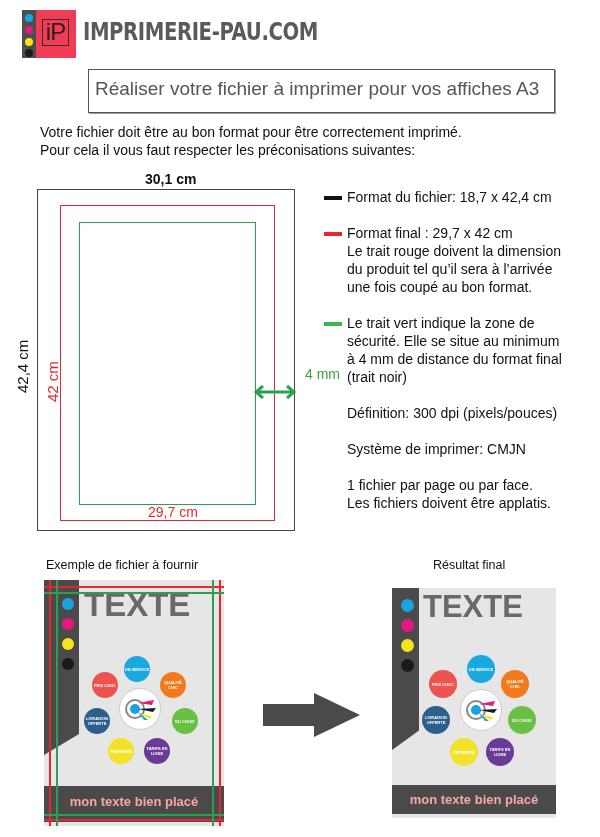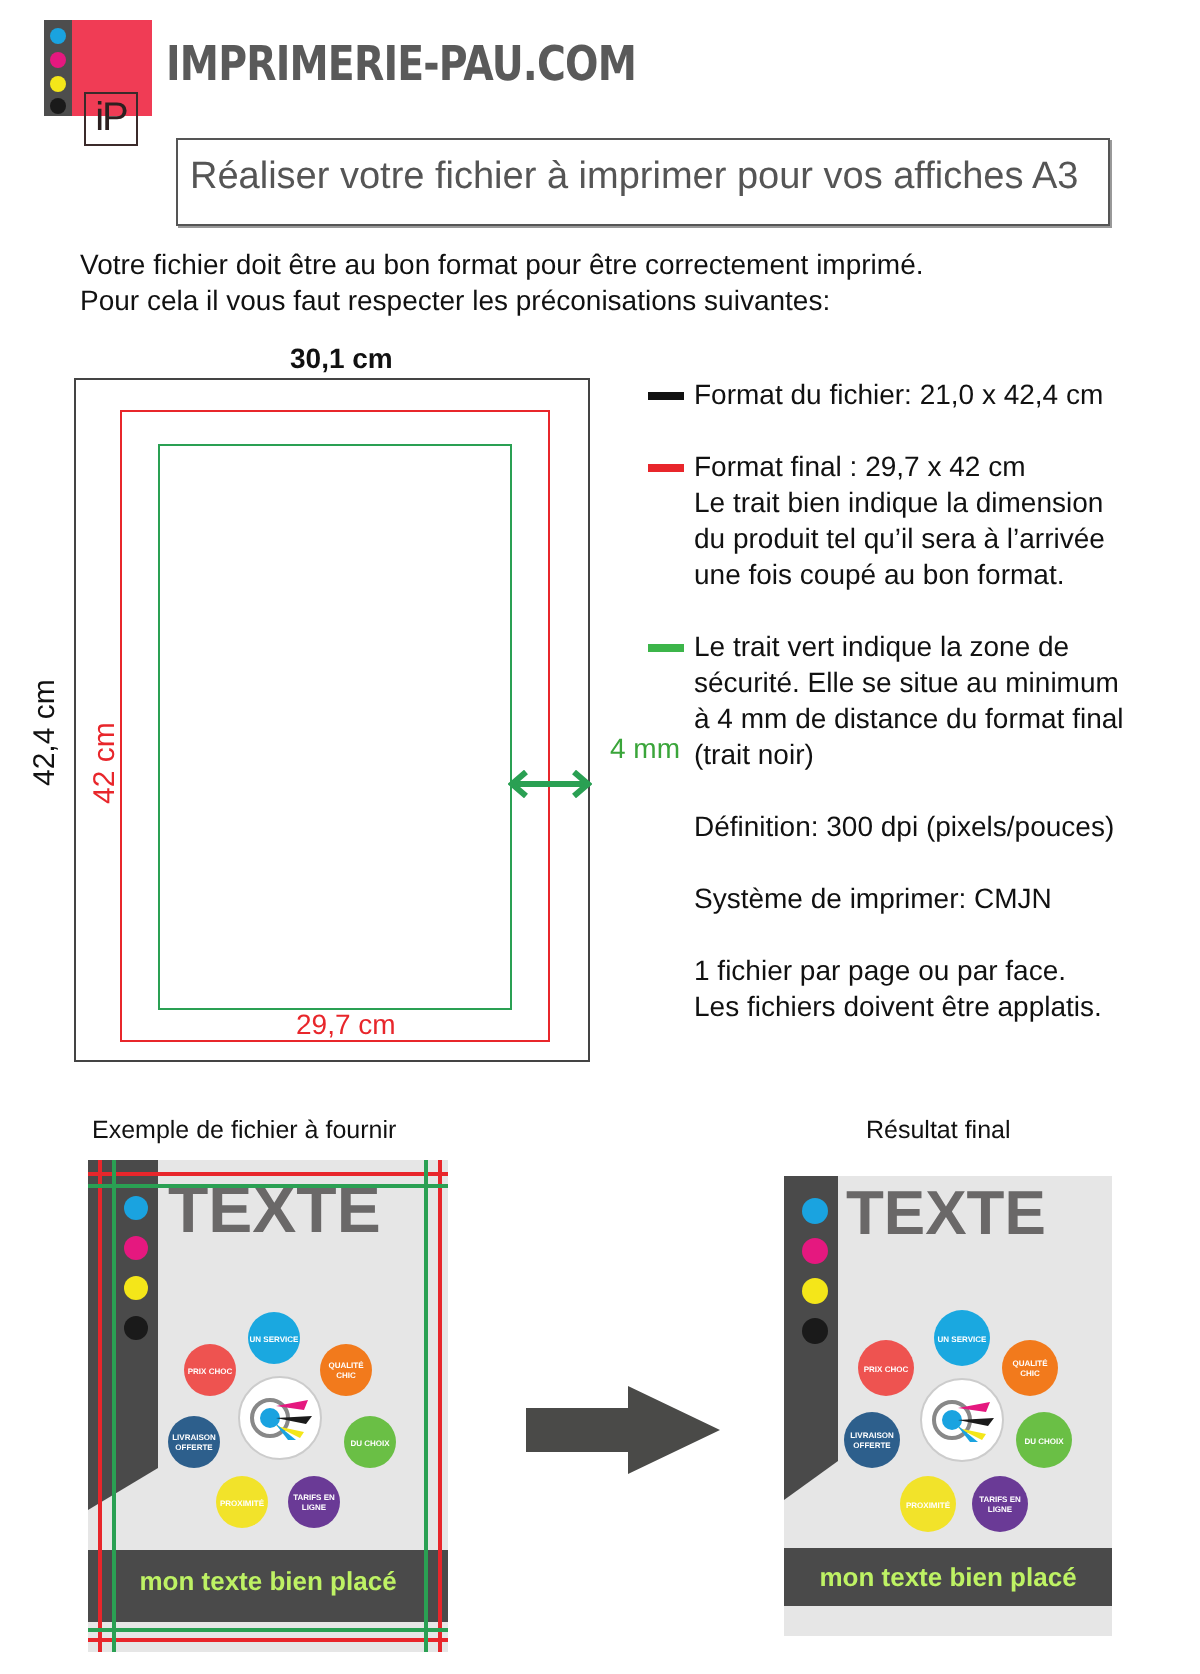--- a/index.html
+++ b/index.html
@@ -5,21 +5,21 @@
   * { box-sizing: border-box; margin: 0; padding: 0; }
   body { width: 600px; height: 837px; background: #ffffff; position: relative; overflow: hidden;
          font-family: "Liberation Sans", "DejaVu Sans", sans-serif; color: #111; }
   .abs { position: absolute; }
 
   
   .logo-strip { left: 22px; top: 10px; width: 14px; height: 48px; background: #4d4d4d; }
   .logo-dot { position: absolute; left: 3px; width: 8px; height: 8px; border-radius: 50%; }
   .logo-box { left: 36px; top: 10px; width: 40px; height: 48px; background: #f03c55; }
   .logo-inner { position: absolute; left: 6px; top: 9px; width: 27px; height: 27px; border: 1.5px solid #3b2a2a;
-                font-size: 20px; line-height: 24px; text-align: center; color: #2c2020; letter-spacing: -1px; margin-top: 27px; }
+                font-size: 24px; line-height: 24px; text-align: center; color: #2c2020; letter-spacing: -1px; }
   .brand { left: 83px; top: 18px; font-size: 24px; font-weight: bold; color: #5a5a5a;
            font-family: "DejaVu Sans", sans-serif; letter-spacing: -0.5px; transform: scaleX(0.82); transform-origin: left center; }
 
   
   .title-box { left: 88px; top: 69px; width: 467px; height: 44px; border: 1px solid #555;
                box-shadow: 1px 1px 0 #999; font-size: 19px; color: #555; line-height: 37px; padding-left: 6px; }
 
   .intro { left: 40px; top: 123px; font-size: 14px; line-height: 18px; color: #111; }
   .outer { left: 37px; top: 189px; width: 258px; height: 342px; border: 1.5px solid #444; }
   .red { left: 60px; top: 205px; width: 215px; height: 316px; border: 1.5px solid #e8262b; }
@@ -35,21 +35,21 @@
   .legend { left: 324px; top: 188px; width: 270px; font-size: 14px; line-height: 18px; color: #111; }
   .leg-item { position: relative; padding-left: 23px; margin-bottom: 18px; }
   .swatch { position: absolute; left: 0; top: 8px; width: 18px; height: 4px; }
 
   
   .cap { font-size: 12.5px; color: #111; }
   .poster { background: #e6e6e6; overflow: hidden; }
   .p-strip { position: absolute; left: 0; top: 0; background: #4a4a4a; }
   .p-dot { position: absolute; border-radius: 50%; }
   .p-title { position: absolute; font-weight: bold; color: #6a6868; letter-spacing: 0; }
-  .p-footer { position: absolute; left: 0; bottom: 15px; width: 100%; background: #4a4a4a; color: #bef264;
+  .p-footer { position: absolute; left: 0; bottom: 4px; width: 100%; background: #4a4a4a; color: #fca5a5;
               font-weight: bold; text-align: center; }
   .bubble { position: absolute; border-radius: 50%; color: #fff; font-size: 4px; font-weight: bold;
             display: flex; align-items: center; justify-content: center; text-align: center; line-height: 5px; }
   .center-b { position: absolute; border-radius: 50%; background: #fff; border: 1px solid #ccc; }
   .guide { position: absolute; }
 </style>
 </head>
 <body>
 
 <div class="abs logo-strip">
@@ -80,26 +80,26 @@
 <div class="abs mm-label">4 mm</div>
 <svg class="abs" style="left:254px;top:385px" width="42" height="14">
   <line x1="3" y1="7" x2="39" y2="7" stroke="#2aa053" stroke-width="3"></line>
   <polyline points="9,1 2,7 9,13" fill="none" stroke="#2aa053" stroke-width="3"></polyline>
   <polyline points="33,1 40,7 33,13" fill="none" stroke="#2aa053" stroke-width="3"></polyline>
 </svg>
 
 <div class="abs legend">
   <div class="leg-item">
     <span class="swatch" style="background:#111"></span>
-    <div>Format du fichier: 21,0 x 42,4 cm</div>
+    <div>Format du fichier: 18,7 x 42,4 cm</div>
   </div>
   <div class="leg-item">
     <span class="swatch" style="background:#e8262b"></span>
     <div>Format final : 29,7 x 42 cm</div>
-    <div>Le trait bien indique la dimension</div>
+    <div>Le trait rouge doivent la dimension</div>
     <div>du produit tel qu’il sera à l’arrivée</div>
     <div>une fois coupé au bon format.</div>
   </div>
   <div class="leg-item">
     <span class="swatch" style="background:#3cb54a"></span>
     <div>Le trait vert indique la zone de</div>
     <div>sécurité. Elle se situe au minimum</div>
     <div>à 4 mm de distance du format final</div>
     <div>(trait noir)</div>
   </div>

